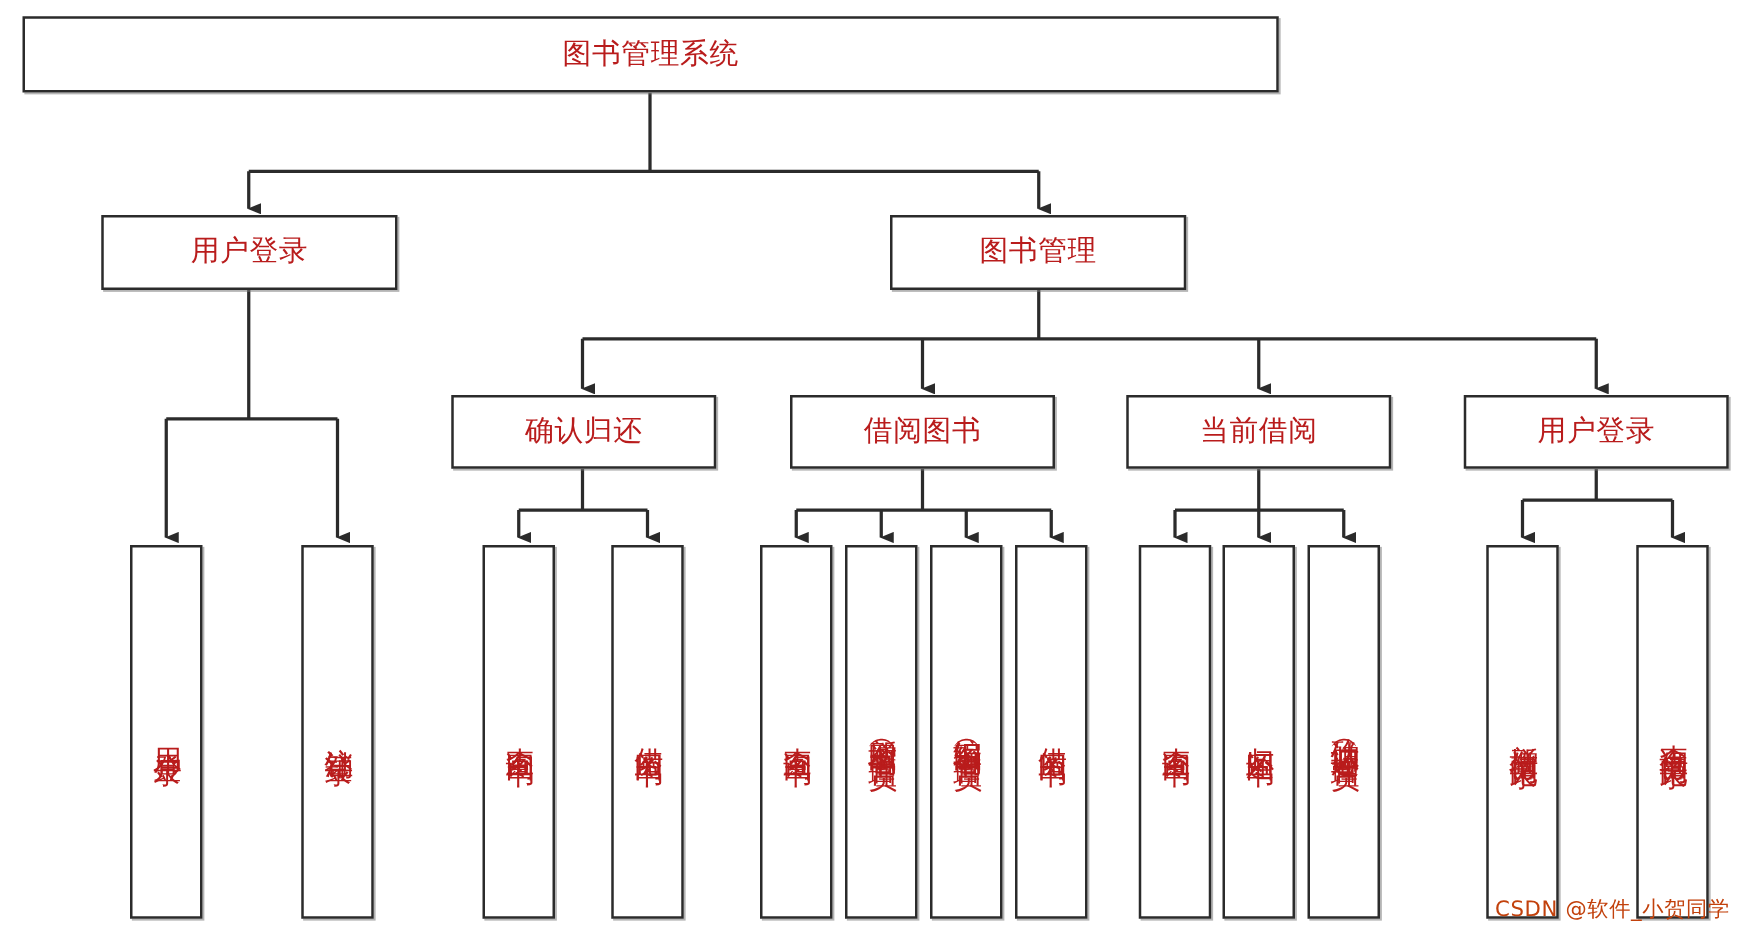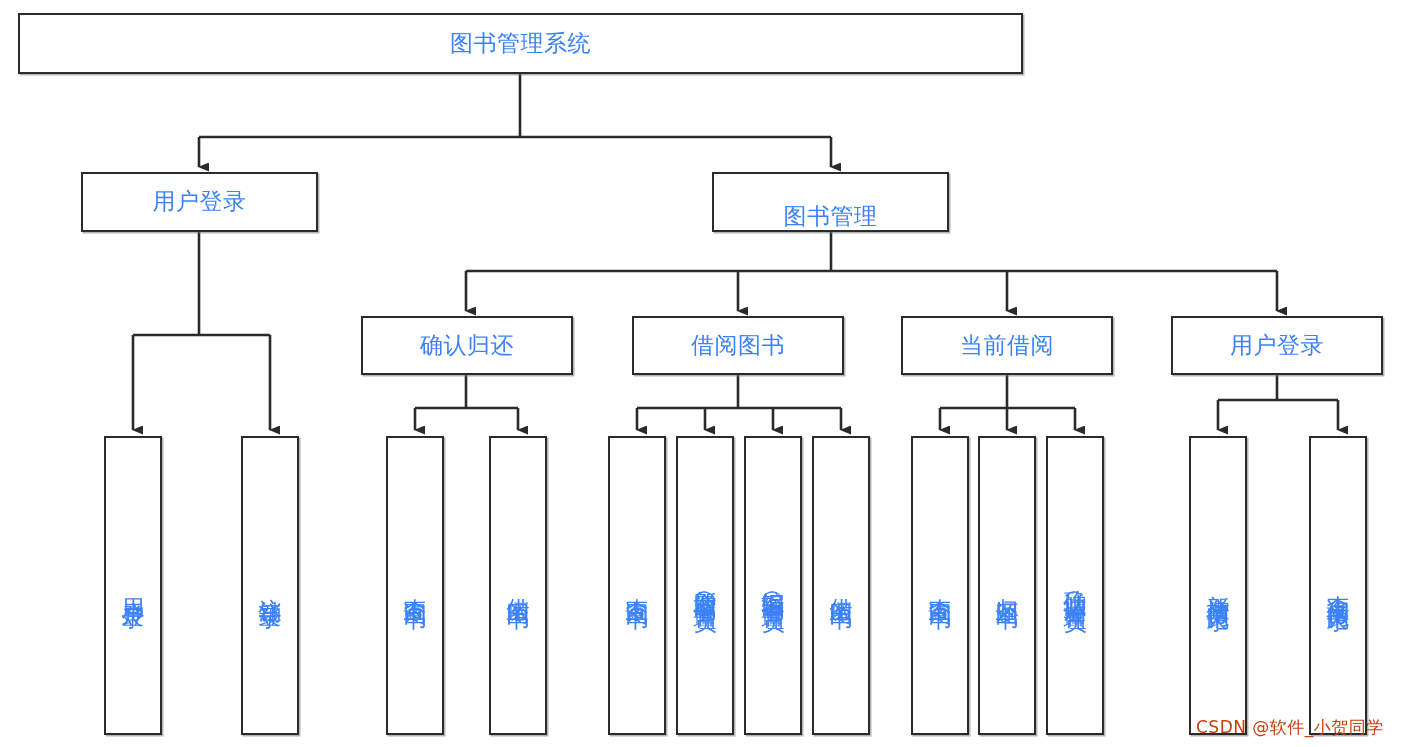--- a/index.html
+++ b/index.html
@@ -29,21 +29,21 @@
     position: absolute;
     box-sizing: border-box;
     background: #ffffff;
     border: 2px solid #2b2b2b;
     display: flex;
     align-items: center;
     justify-content: center;
     box-shadow: 1.5px 1.5px 0 0 rgba(120,120,120,0.55);
   }
   .node .label {
-    color: #3b82f6;
+    color: #b91c1c;
     line-height: 1.12;
     text-align: center;
     white-space: pre;
   }
   .node.horiz .label {
     font-size: 23px;
     letter-spacing: 0.5px;
   }
   .node.root .label {
     font-size: 23px;
@@ -123,21 +123,21 @@
   </svg>
 
   <div class="node root horiz" style="left:18px; top:13px; width:1005px; height:61px;">
     <span class="label">图书管理系统</span>
   </div>
 
   <div class="node horiz" style="left:81px; top:172px; width:237px; height:60px;">
     <span class="label">用户登录</span>
   </div>
 
-  <div class="node horiz" style="left:712px; top:172px; width:237px; height:60px;align-items:flex-end;">
+  <div class="node horiz" style="left:712px; top:172px; width:237px; height:60px;">
     <span class="label">图书管理</span>
   </div>
 
   <div class="node horiz" style="left:361px; top:316px; width:212px; height:59px;">
     <span class="label">确认归还</span>
   </div>
 
   <div class="node horiz" style="left:632px; top:316px; width:212px; height:59px;">
     <span class="label">借阅图书</span>
   </div>

